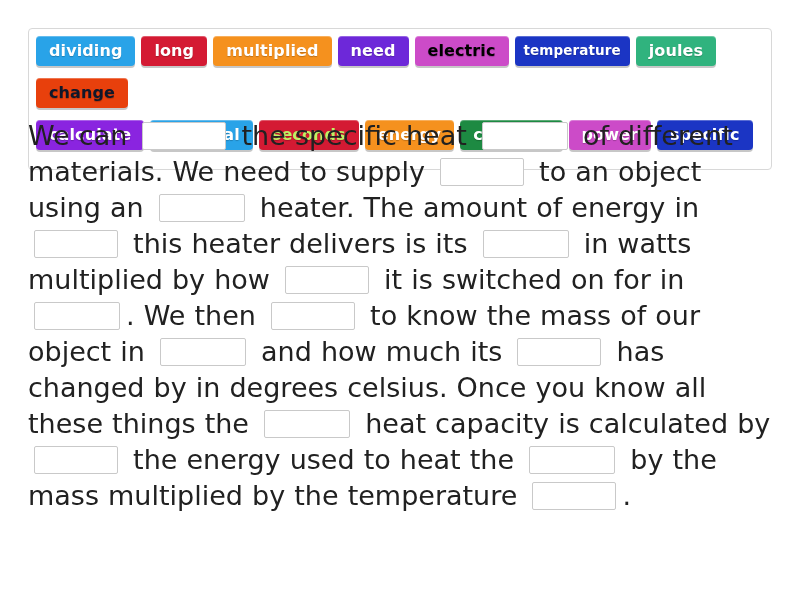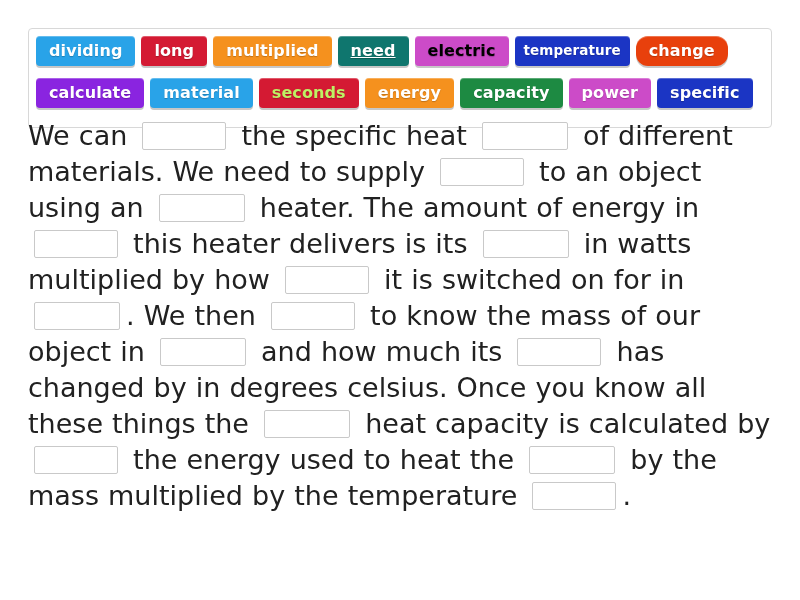--- a/index.html
+++ b/index.html
@@ -78,24 +78,25 @@
 </style>
 </head>
 <body>
 
 <div id="app">
 
   <div class="wordbank" id="wordbank">
       <div class="tile" style="background: rgb(41, 163, 232); color: rgb(255, 255, 255);">dividing</div>
       <div class="tile" style="background: rgb(212, 26, 51); color: rgb(255, 255, 255);">long</div>
       <div class="tile" style="background: rgb(245, 145, 30); color: rgb(255, 255, 255);">multiplied</div>
-      <div class="tile" style="background: #0f766e; color: rgb(255, 255, 255); text-decoration: underline;">need</div>
+      <div class="tile" style="background: #6d28d9; color: rgb(255, 255, 255);">need</div>
       <div class="tile" style="background: rgb(204, 75, 200); color: #000000;">electric</div>
       <div class="tile small" style="background: rgb(27, 53, 196); color: rgb(255, 255, 255);">temperature</div>
-      <div class="tile" style="background: rgb(232, 64, 12); color: #ffffff; border-radius: 12px;">change</div>
+      <div class="tile" style="background: rgb(48, 179, 126); color: rgb(255, 255, 255);">joules</div>
+      <div class="tile" style="background: rgb(232, 64, 12); color: #0f172a;">change</div>
       <div style="flex-basis: 100%; height: 0px;"></div>
       <div class="tile" style="background: rgb(138, 36, 224); color: rgb(255, 255, 255);">calculate</div>
       <div class="tile" style="background: rgb(41, 163, 232); color: rgb(255, 255, 255);">material</div>
       <div class="tile" style="background: rgb(212, 26, 51); color: #bef264;">seconds</div>
       <div class="tile" style="background: rgb(245, 145, 30); color: rgb(255, 255, 255);">energy</div>
       <div class="tile" style="background: rgb(29, 138, 66); color: rgb(255, 255, 255);">capacity</div>
       <div class="tile" style="background: rgb(204, 75, 200); color: #ffffff;">power</div>
       <div class="tile" style="background: rgb(27, 53, 196); color: rgb(255, 255, 255);">specific</div>
     </div>
 

